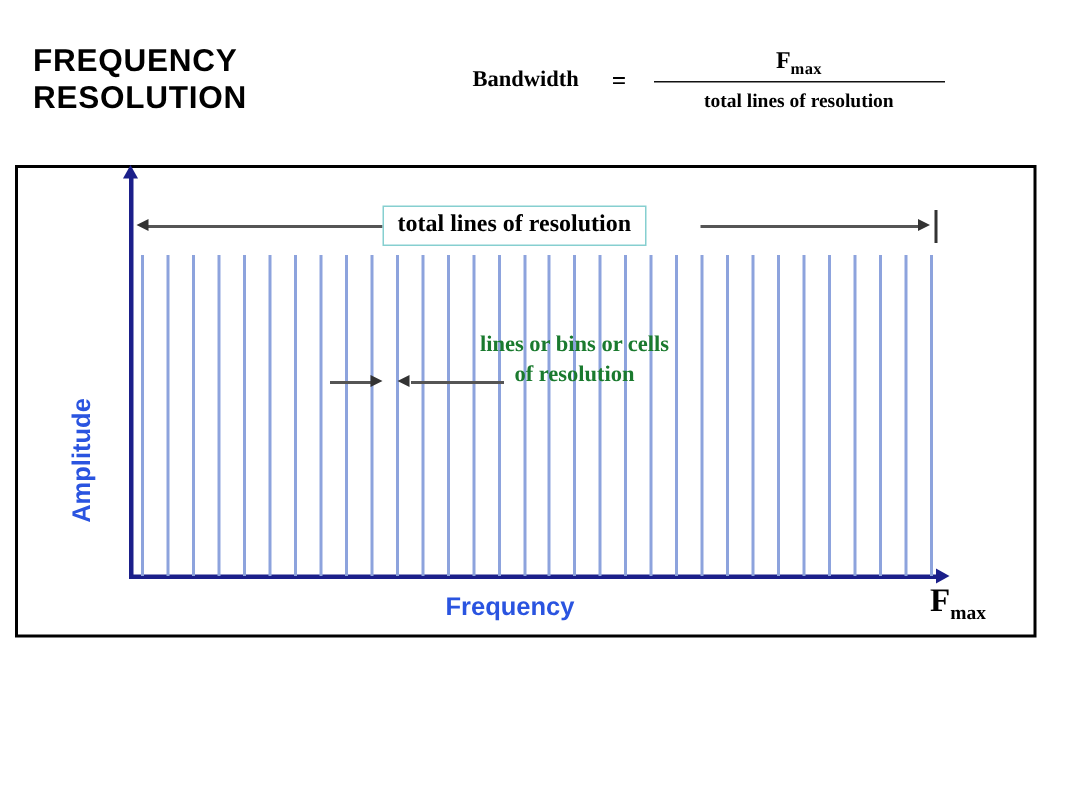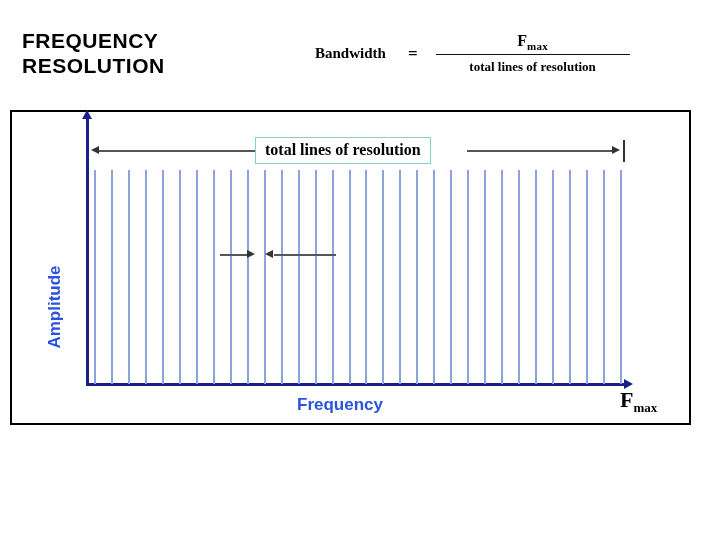--- a/index.html
+++ b/index.html
@@ -354,14 +354,16 @@
   <div id="span-left-head"></div>
   <div id="total-lines-box">total lines of resolution</div>
   <div id="span-right-line"></div>
   <div id="span-right-head"></div>
   <div id="span-right-tick"></div>
 
   <div id="bin-arrow-left-line"></div>
   <div id="bin-arrow-left-head"></div>
   <div id="bin-arrow-right-line"></div>
   <div id="bin-arrow-right-head"></div>
+  <div id="bins-label">lines or bins or cells
+of resolution</div>
 
 </div>
 
 </body></html>

